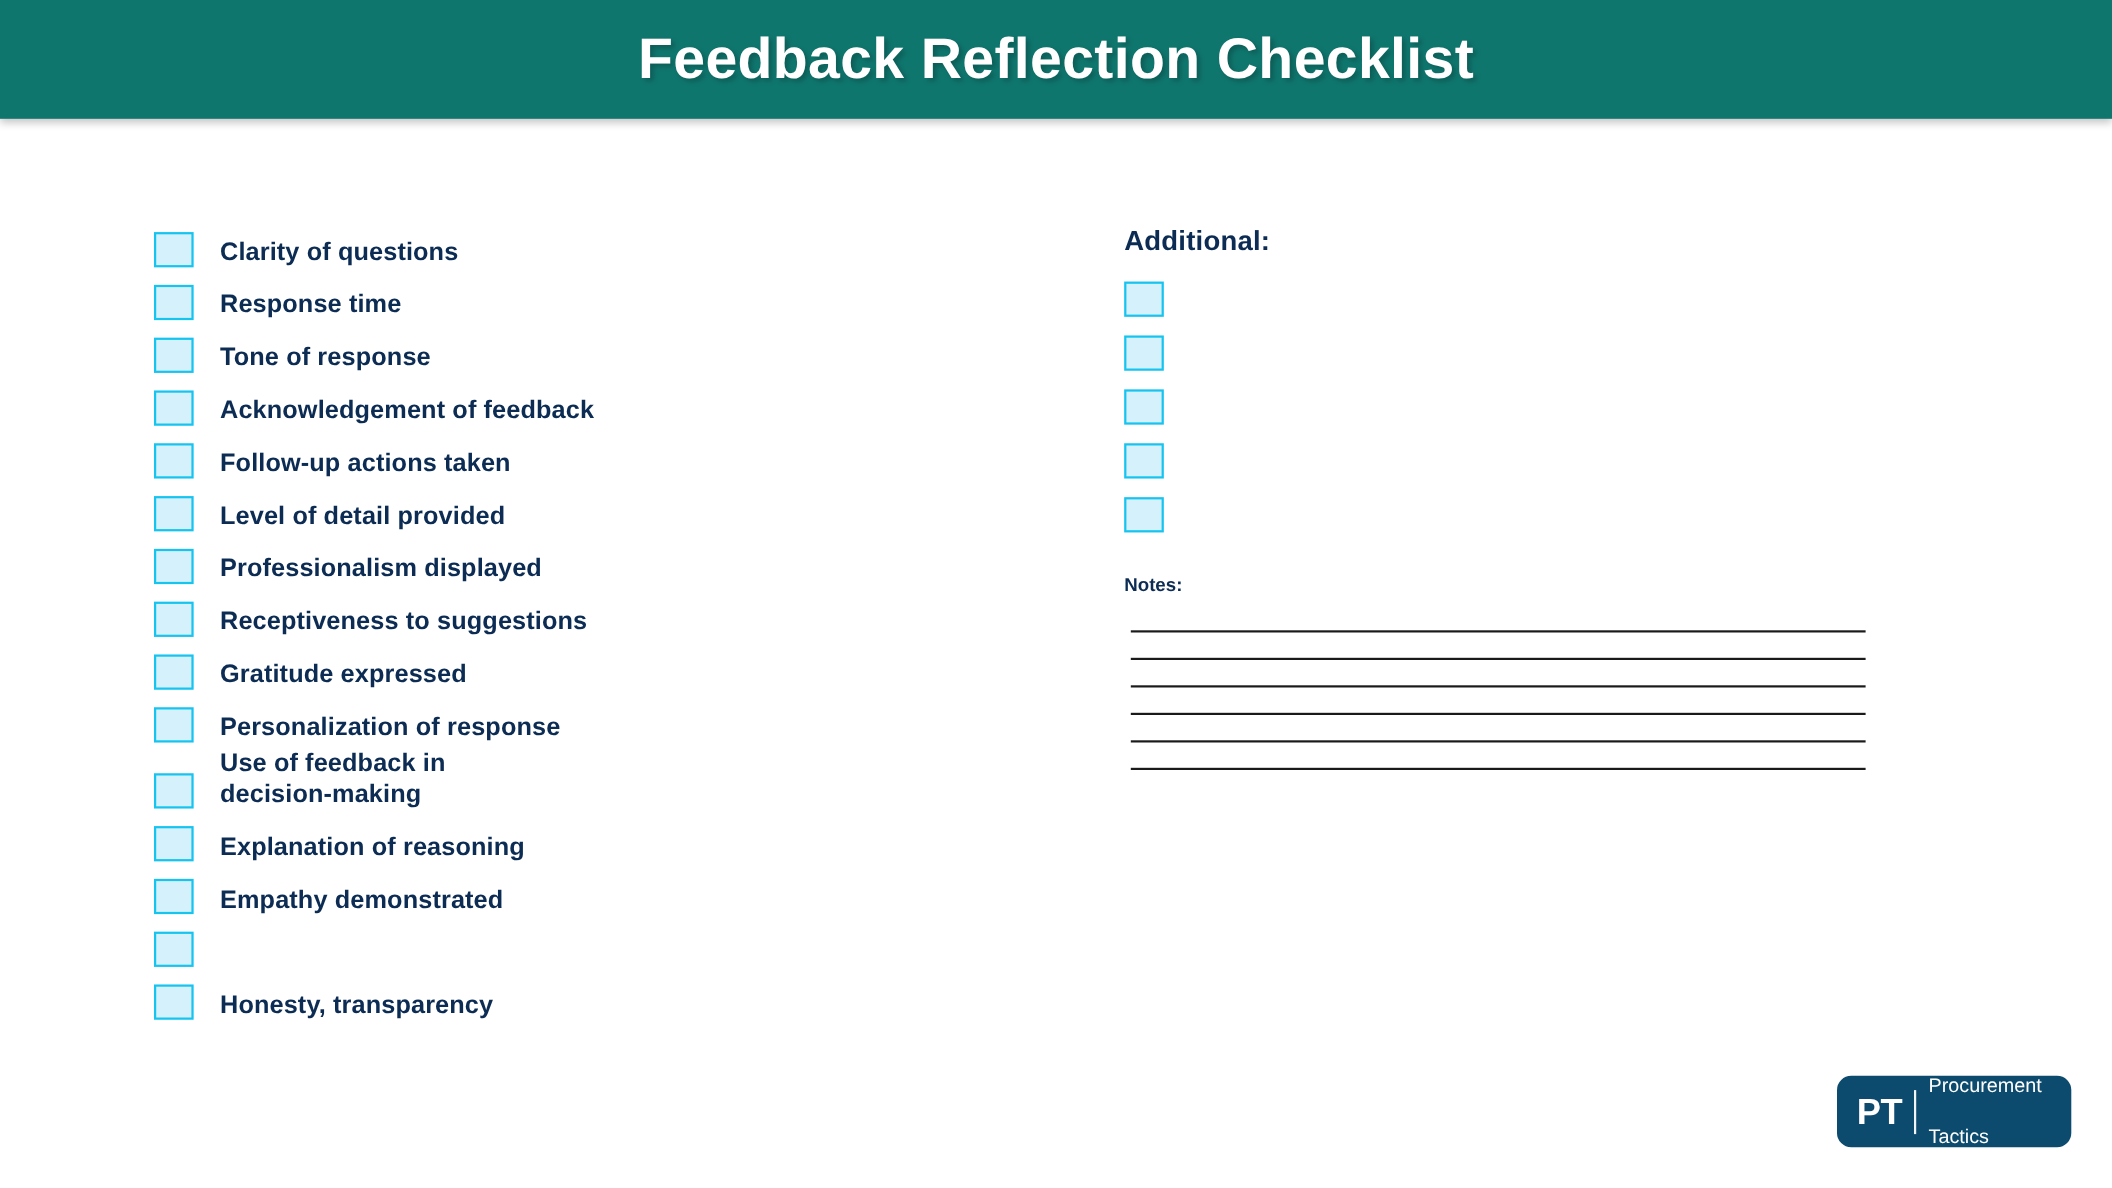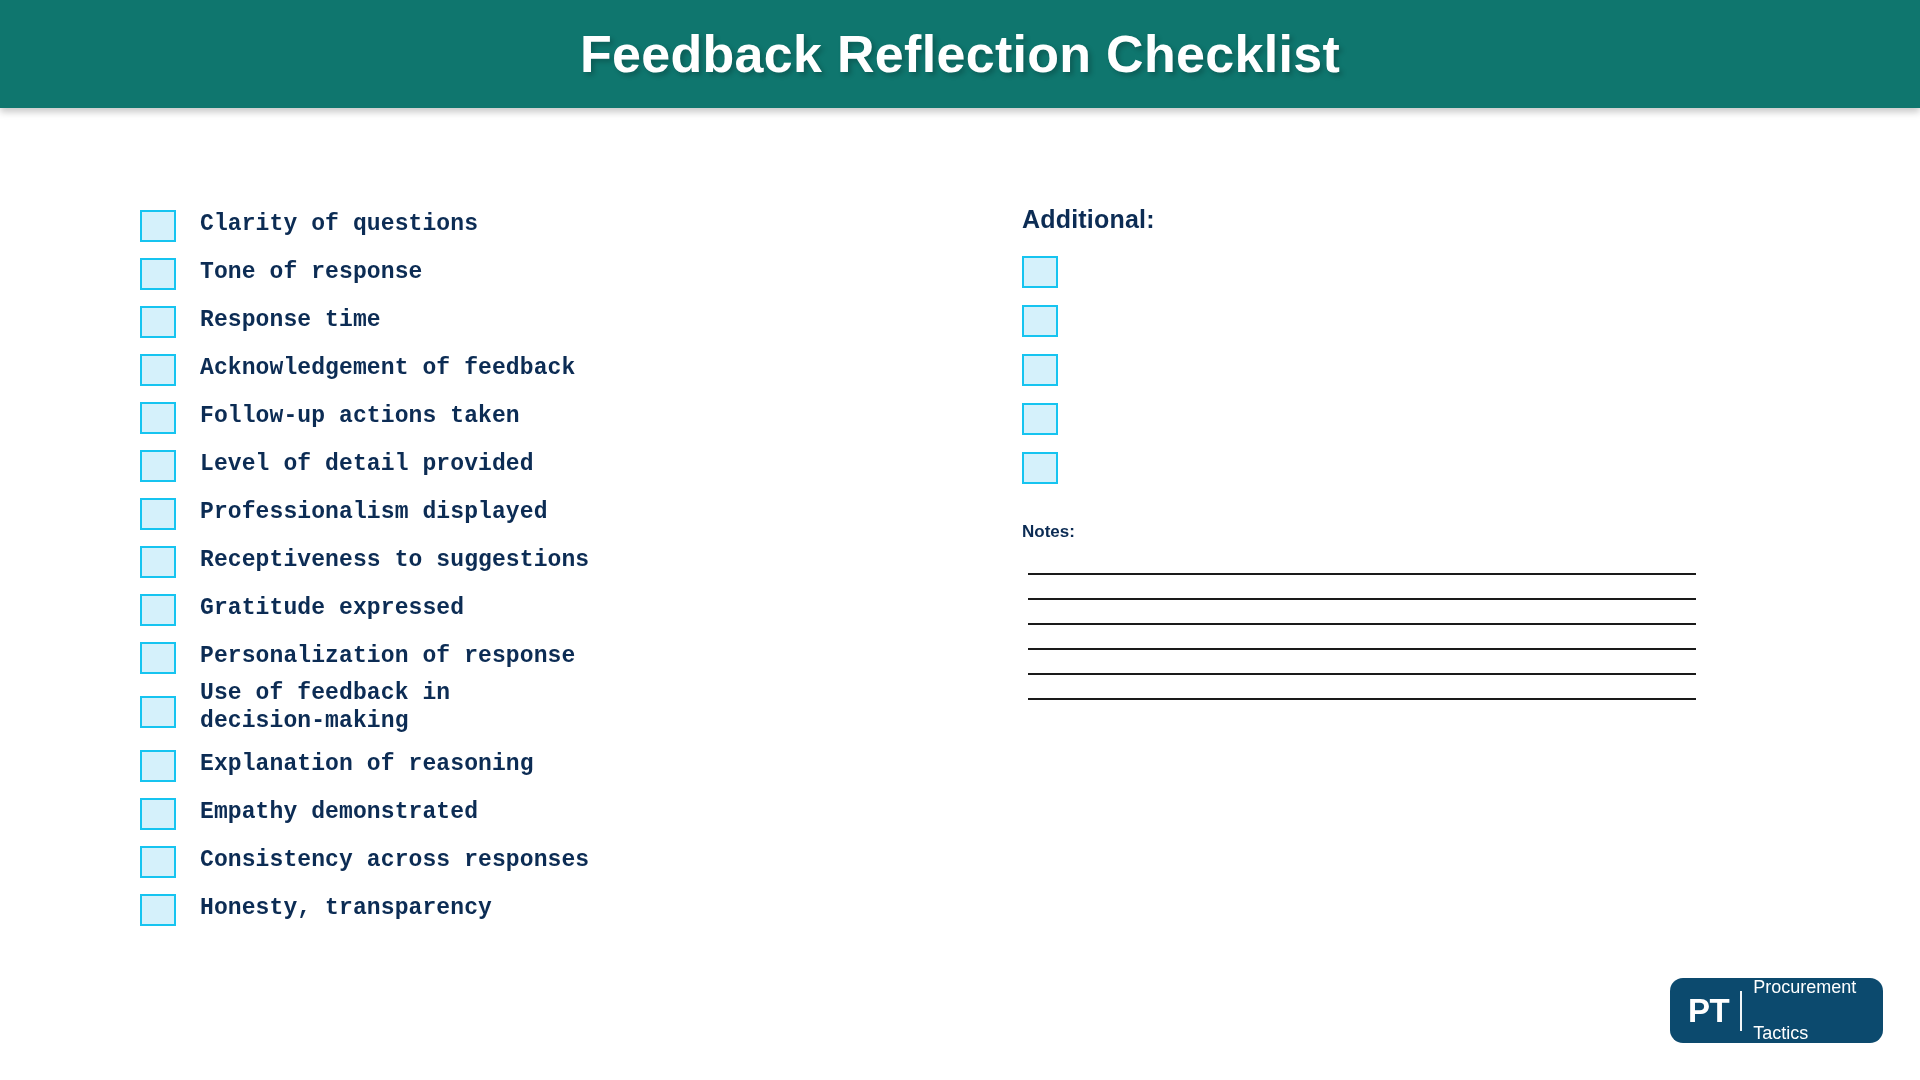--- a/index.html
+++ b/index.html
@@ -56,24 +56,23 @@
   
   .checklist-column {
     position: absolute;
     left: 140px;
     top: 97px;
     width: 620px;
   }
 
   .check-row {
     display: flex;
-    align-items: center;
+    align-items: flex-end;
     margin-bottom: 10px;
     min-height: 38px;
-    font-family: Liberation Mono, monospace;
   }
 
   .checkbox {
     flex: 0 0 auto;
     width: 36px;
     height: 32px;
     background: #D5F1FB;
     border: 2px solid #16C4F0;
     margin-right: 24px;
     margin-top: 3px;
@@ -192,30 +191,30 @@
 
     <div class="checklist-column">
 
       <div class="check-row">
         <div class="checkbox"></div>
         <div class="check-label">Clarity of questions</div>
       </div>
 
       <div class="check-row">
         <div class="checkbox"></div>
+        <div class="check-label">Response time</div>
+      </div>
+
+      <div class="check-row">
+        <div class="checkbox"></div>
         <div class="check-label">Tone of response</div>
       </div>
 
       <div class="check-row">
         <div class="checkbox"></div>
-        <div class="check-label">Response time</div>
-      </div>
-
-      <div class="check-row">
-        <div class="checkbox"></div>
         <div class="check-label">Acknowledgement of feedback</div>
       </div>
 
       <div class="check-row">
         <div class="checkbox"></div>
         <div class="check-label">Follow-up actions taken</div>
       </div>
 
       <div class="check-row">
         <div class="checkbox"></div>
@@ -252,21 +251,20 @@
         <div class="check-label">Explanation of reasoning</div>
       </div>
 
       <div class="check-row">
         <div class="checkbox"></div>
         <div class="check-label">Empathy demonstrated</div>
       </div>
 
       <div class="check-row">
         <div class="checkbox"></div>
-        <div class="check-label">Consistency across responses</div>
       </div>
 
       <div class="check-row">
         <div class="checkbox"></div>
         <div class="check-label">Honesty, transparency</div>
       </div>
 
     </div>
 
     <div class="right-column">

